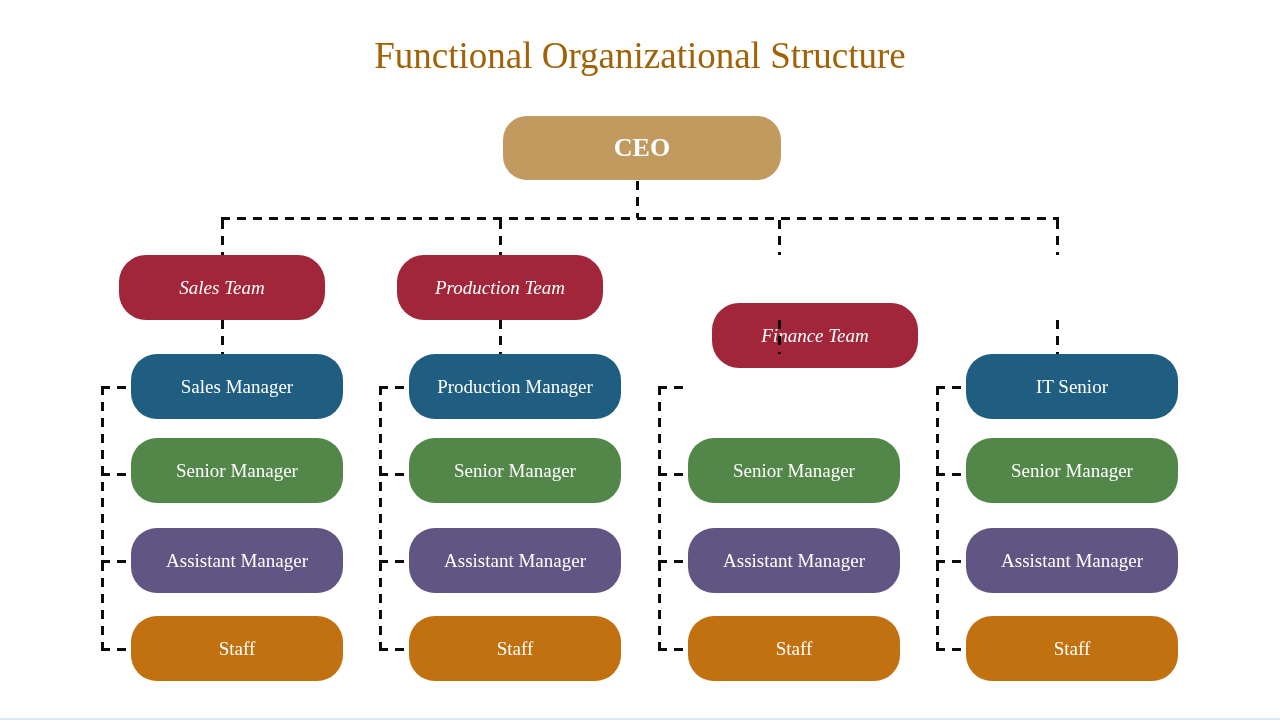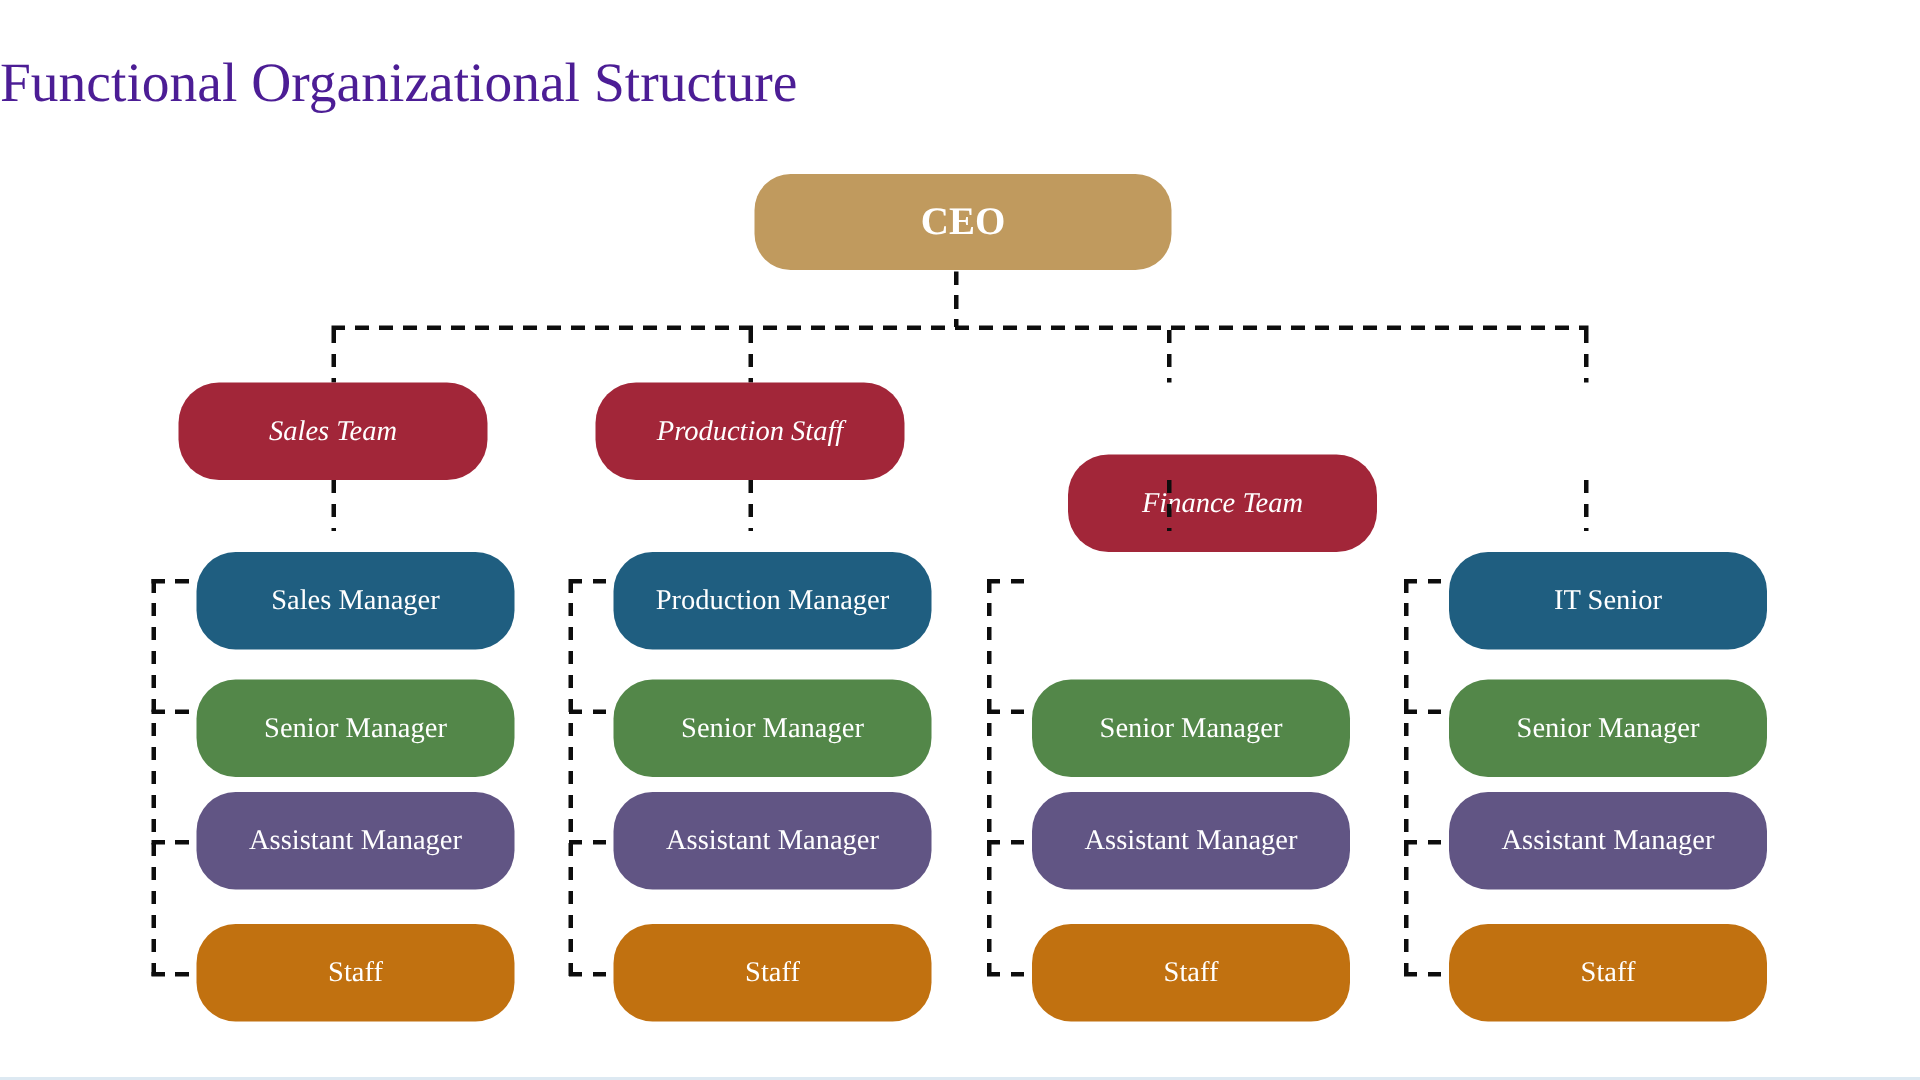--- a/index.html
+++ b/index.html
@@ -1,28 +1,28 @@
 <!DOCTYPE html>
 <html><head>
 <meta charset="utf-8">
 <style>
   html,body{margin:0;padding:0;background:#ffffff;}
   .canvas{position:relative;width:1280px;height:720px;background:var(--bg,#fff);overflow:hidden;
           font-family:"Liberation Serif", serif;}
-  .title{position:absolute;left:0;right:0;top:34px;
-         font-size:37px;line-height:44px;color:#4c1d95;letter-spacing:0px;}
+  .title{position:absolute;left:0;right:0;top:34px;text-align:center;
+         font-size:37px;line-height:44px;color:#a16207;letter-spacing:0px;}
   .node{position:absolute;display:flex;align-items:center;justify-content:center;
         color:#ffffff;text-align:center;}
   .node-ceo{left:503px;top:116px;width:278px;height:64px;border-radius:24px;
             background:var(--c-ceo);font-weight:bold;font-size:26px;}
   .node-team{top:255px;width:206px;height:65px;border-radius:27px;
              background:var(--c-team);font-size:19px;font-style:italic;}
   .node-sub{width:212px;height:65px;border-radius:26px;font-size:19px;}
-  .row-manager{top:368px;background:var(--c-manager);}
-  .row-senior{top:453px;background:var(--c-senior);}
+  .row-manager{top:354px;background:var(--c-manager);}
+  .row-senior{top:438px;background:var(--c-senior);}
   .row-assistant{top:528px;background:var(--c-assistant);}
   .row-staff{top:616px;background:var(--c-staff);}
   
   .colA.node-team{left:119px;} .colB.node-team{left:397px;}
   .colC.node-team{left:712px;margin-top:48px;} .colD.node-team{left:954px;}
   .colA.node-sub{left:131px;}  .colB.node-sub{left:409px;}
   .colC.node-sub{left:688px;}  .colD.node-sub{left:966px;}
   
   .vline{position:absolute;width:3px;
          background:repeating-linear-gradient(to bottom,var(--c-line) 0 9px,transparent 9px 16px);}
@@ -52,21 +52,21 @@
   <div class="node node-ceo">CEO</div>
 
   <div class="vline ceo-drop"></div>
   <div class="hline rail"></div>
   <div class="vline tdrop tdropA"></div>
   <div class="vline tdrop tdropB"></div>
   <div class="vline tdrop tdropC"></div>
   <div class="vline tdrop tdropD"></div>
 
   <div class="node node-team colA">Sales Team</div>
-  <div class="node node-team colB">Production Staff</div>
+  <div class="node node-team colB">Production Team</div>
   <div class="node node-team colC">Finance Team</div>
 
   <div class="vline mdrop tdropA"></div>
   <div class="vline mdrop tdropB"></div>
   <div class="vline mdrop tdropC"></div>
   <div class="vline mdrop tdropD"></div>
 
   <div class="vline spine spineA"></div>
   <div class="vline spine spineB"></div>
   <div class="vline spine spineC"></div>

